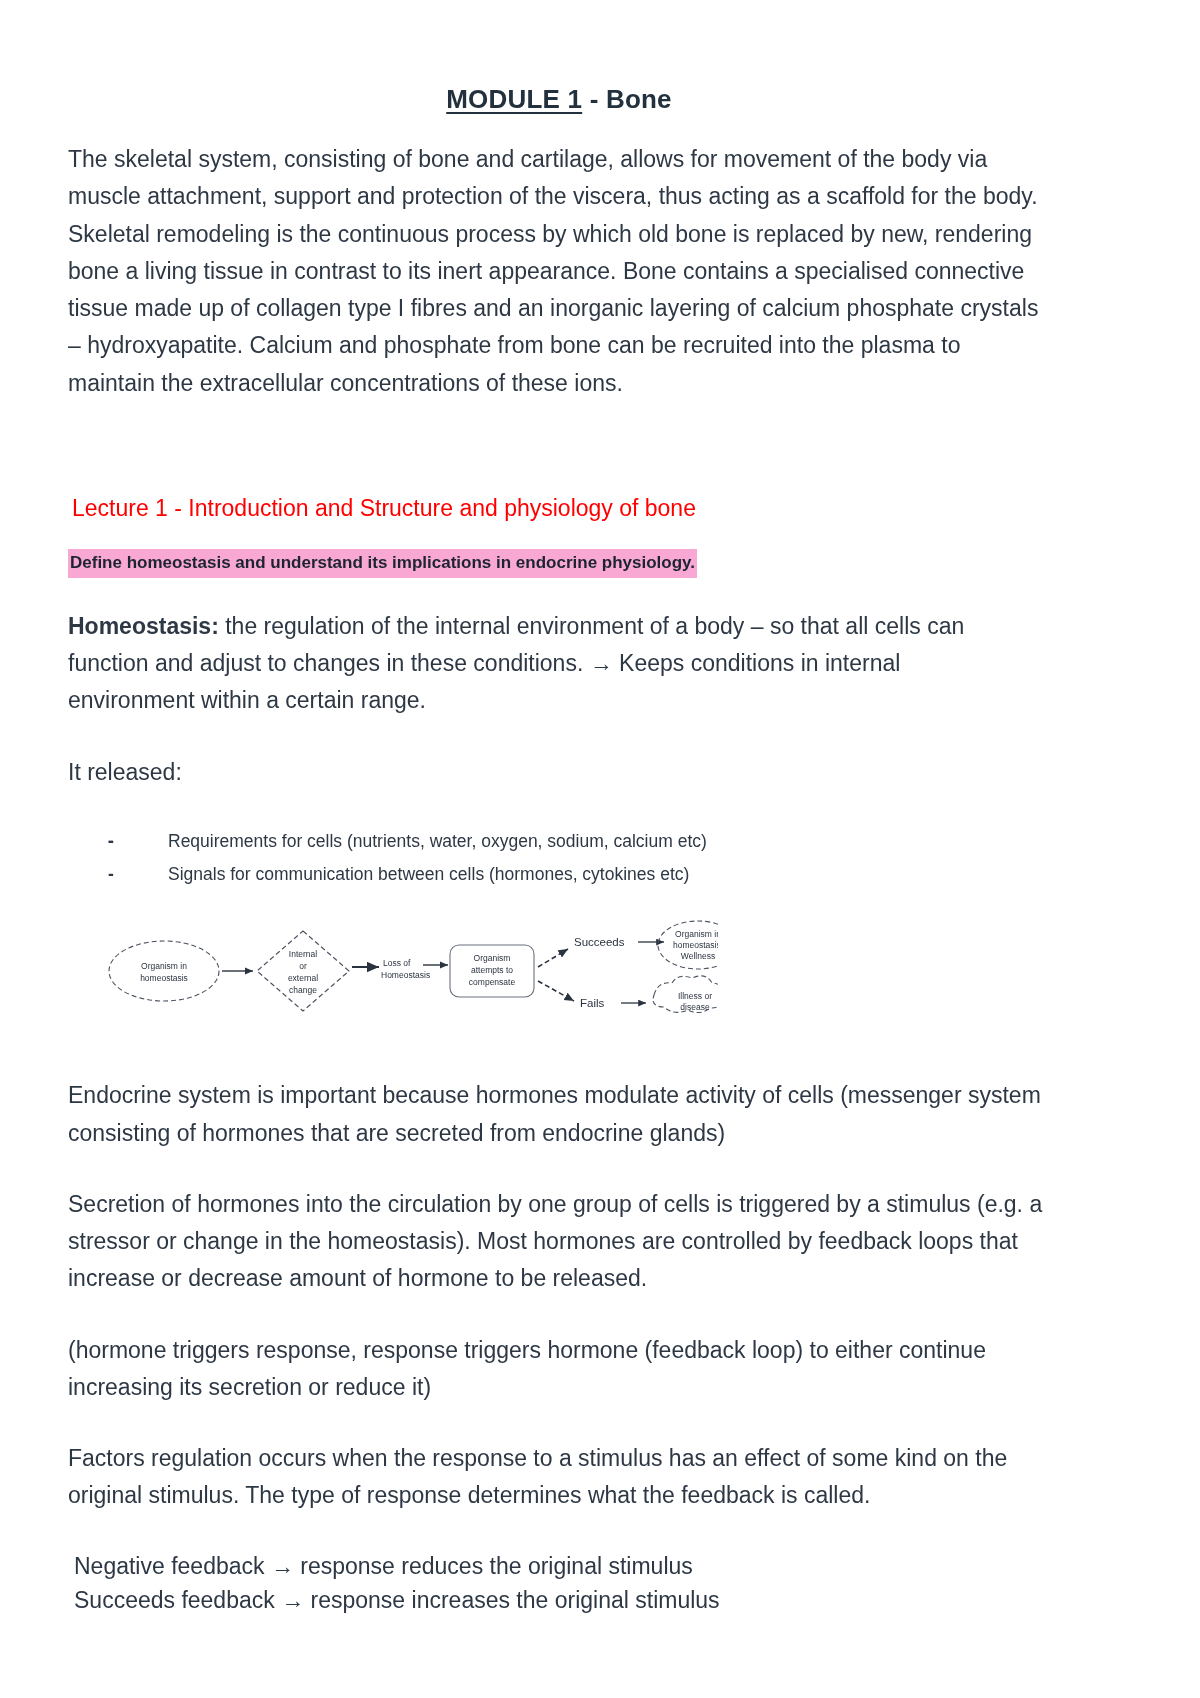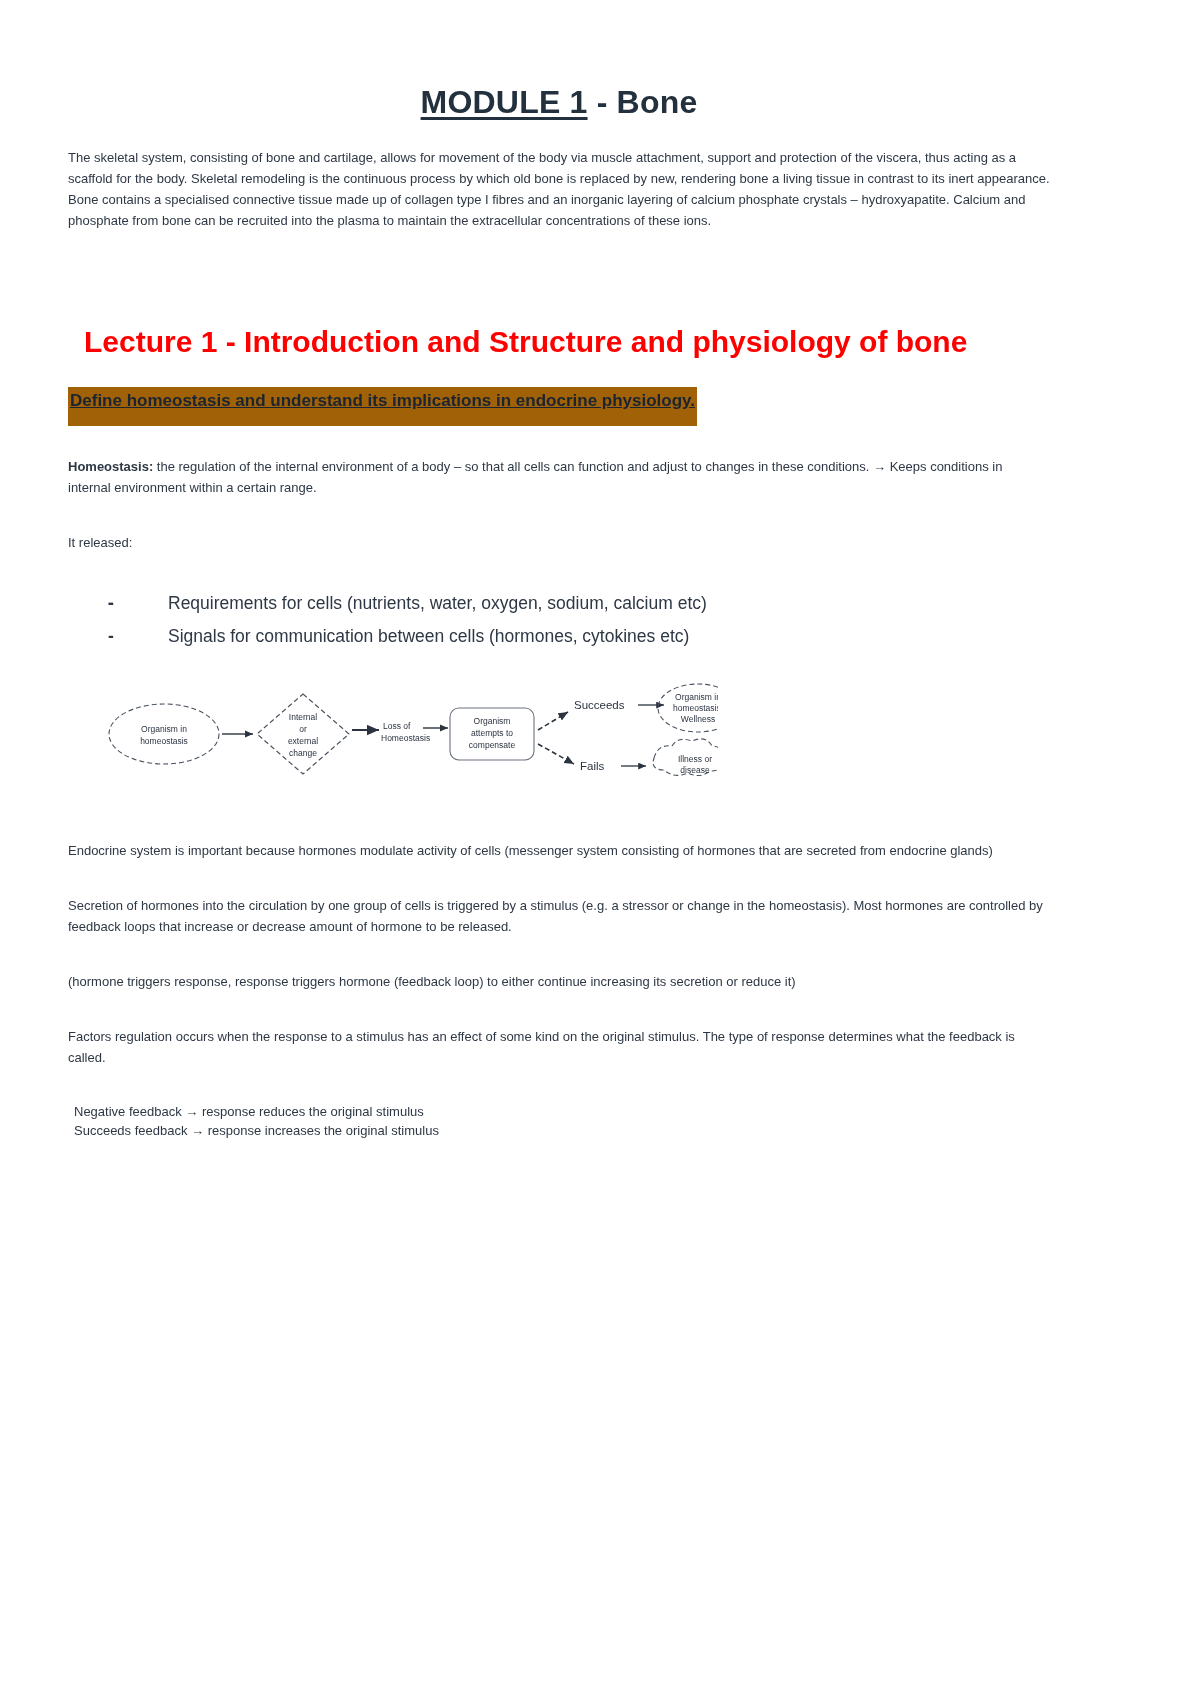--- a/index.html
+++ b/index.html
@@ -18,60 +18,59 @@
   .page {
     width: 1200px;
     min-height: 1698px;
     background: #ffffff;
     box-sizing: border-box;
     padding: 84px 150px 60px 68px;
     position: relative;
   }
   .doc-title {
     text-align: center;
-    font-size: 32px;
+    font-size: 26px;
     font-weight: bold;
     color: #23303d;
     margin: 0 0 26px 0;
     letter-spacing: 0.2px;
   }
   .doc-title .u {
     text-decoration: underline;
     text-underline-offset: 4px;
   }
   p.body {
-    font-size: 13px;
+    font-size: 23px;
     line-height: 1.62;
     color: #2e3845;
     margin: 0 0 18px 0;
     text-align: left;
   }
   .intro {
     margin-bottom: 0;
     max-width: 982px;
   }
   .gap-lg { height: 74px; }
   .gap-md { height: 30px; }
   .gap-sm { height: 16px; }
   h2.lecture {
-    font-size: 30px;
-    font-weight: bold;
+    font-size: 23px;
+    font-weight: normal;
     color: #ff0000;
-    margin: 0 0 26px 16px;
+    margin: 0 0 26px 4px;
     line-height: 1.25;
   }
   .highlight-line {
     display: inline-block;
-    background: #a16207;
+    background: #f9a8d4;
     color: #1b2430;
     font-weight: bold;
     font-size: 17px;
     line-height: 1.55;
-    padding: 1px 2px 12px 2px;
-    text-decoration: underline;
+    padding: 1px 2px 2px 2px;
   }
   .strongstart { font-weight: bold; }
   .blue {
     color: #1f7fd4;
   }
   ul.dashlist {
     list-style: none;
     margin: 0 0 8px 0;
     padding: 0 0 0 40px;
   }

